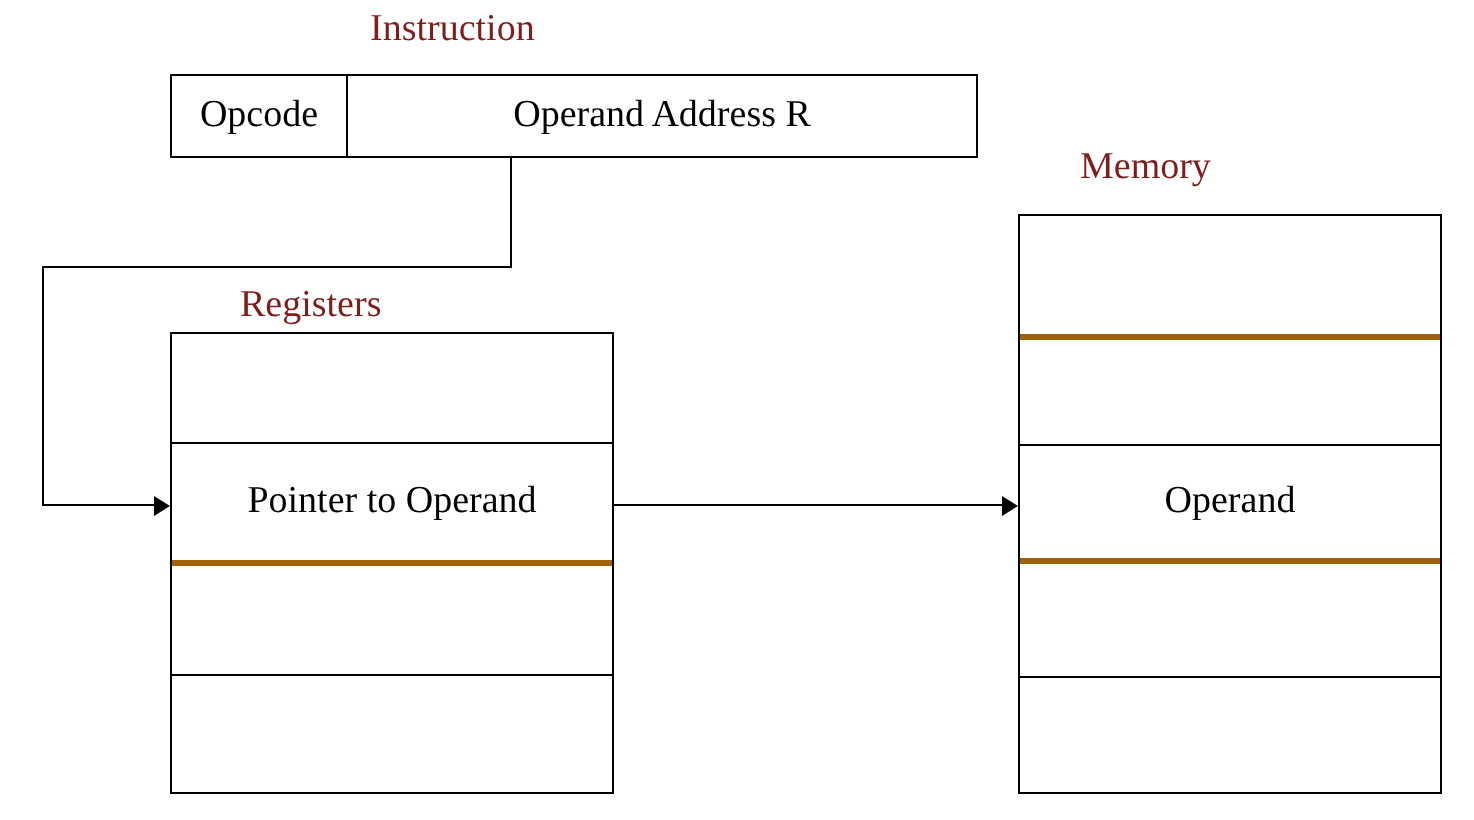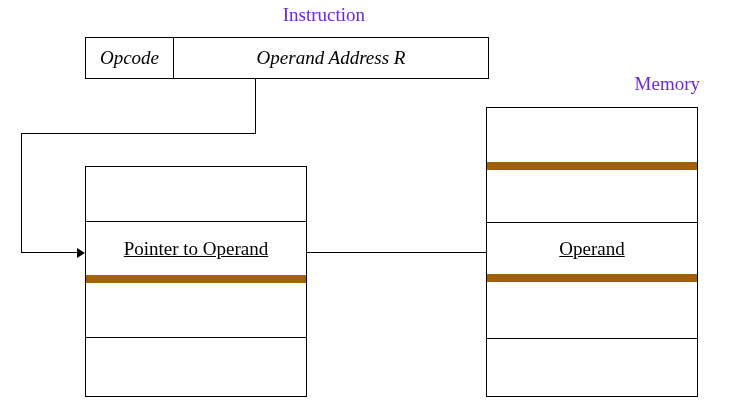--- a/index.html
+++ b/index.html
@@ -15,22 +15,22 @@
     background: #ffffff;
     overflow: hidden;
     font-family: "Liberation Serif", "DejaVu Serif", serif;
     color: #000000;
   }
   .caption {
     position: absolute;
     font-size: 19px;
     line-height: 22px;
     white-space: nowrap;
-    text-align: right;
-    color: #6d28d9;
+    text-align: left;
+    color: #7f1d1d;
   }
   #instruction-caption {
     left: 185px;
     top: 4px;
     width: 180px;
   }
   #registers-caption {
     left: 120px;
     top: 142px;
     width: 160px;
@@ -54,21 +54,20 @@
   .instr-field {
     position: absolute;
     top: 0;
     height: 100%;
     box-sizing: border-box;
     display: flex;
     align-items: center;
     justify-content: center;
     font-size: 19px;
     white-space: nowrap;
-    font-style: italic;
   }
   #opcode-field {
     left: 0;
     width: 88px;
     border-right: 1px solid #000000;
   }
   #register-address-field {
     left: 88px;
     width: 314px;
   }
@@ -80,38 +79,38 @@
     border: 1px solid #000000;
     background: #ffffff;
   }
   #registers-box {
     left: 85px;
     top: 166px;
     width: 222px;
     height: 231px;
   }
   #memory-box {
-    left: 486px;
+    left: 509px;
     top: 107px;
     width: 212px;
     height: 290px;
   }
   .cell {
     position: absolute;
     left: 0;
     right: 0;
     box-sizing: border-box;
     display: flex;
     align-items: center;
     justify-content: center;
     font-size: 19px;
     white-space: nowrap;
   }
   .cell.thin-bottom { border-bottom: 1px solid #000000; }
-  .cell.thick-bottom { border-bottom: 8px solid #a16207; text-decoration: underline; }
+  .cell.thick-bottom { border-bottom: 3px solid #a16207; }
 
   
   #reg-cell-0 { top: 0px;   height: 55px; }
   #reg-cell-1 { top: 55px;  height: 61px; }
   #reg-cell-2 { top: 116px; height: 55px; }
   #reg-cell-3 { top: 171px; height: 58px; }
 
   
   #mem-cell-0 { top: 0px;   height: 62px; }
   #mem-cell-1 { top: 62px;  height: 53px; }
@@ -158,20 +157,21 @@
     <div class="instr-field" id="opcode-field">Opcode</div>
     <div class="instr-field" id="register-address-field">Operand Address R</div>
   </div>
 
   <div class="line-v" id="conn-drop"></div>
   <div class="line-h" id="conn-left"></div>
   <div class="line-v" id="conn-down"></div>
   <div class="line-h" id="conn-to-reg"></div>
   <div class="arrowhead" id="arrow-into-registers"></div>
 
+  <div class="caption" id="registers-caption">Registers</div>
 
   <div class="cellstack" id="registers-box">
     <div class="cell thin-bottom" id="reg-cell-0"></div>
     <div class="cell thick-bottom" id="reg-cell-1">Pointer to Operand</div>
     <div class="cell thin-bottom" id="reg-cell-2"></div>
     <div class="cell" id="reg-cell-3"></div>
   </div>
 
   <div class="line-h" id="reg-to-mem-line"></div>
   <div class="arrowhead" id="arrow-into-memory"></div>

